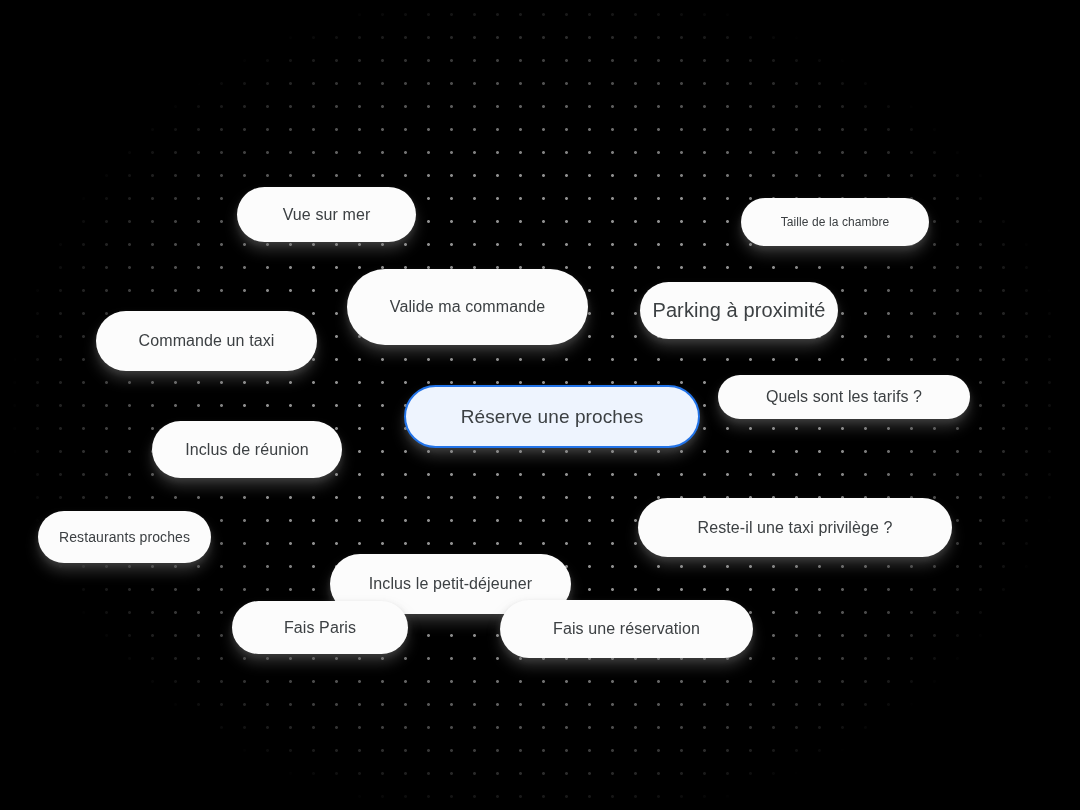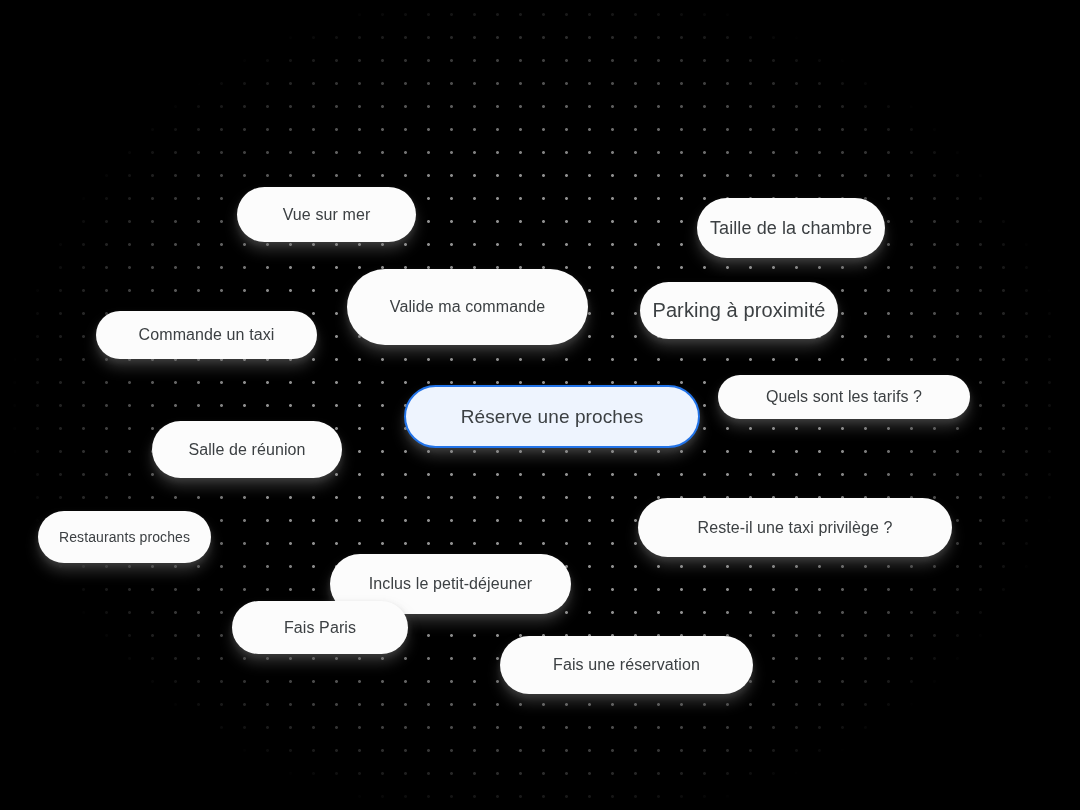--- a/index.html
+++ b/index.html
@@ -52,50 +52,50 @@
 </style>
 </head>
 <body>
 
 <div class="canvas">
   <div class="dots"></div>
   <div id="nodes">
       <div class="pill" style="left: 237px; top: 187px; width: 179px; height: 55px; font-size: 16px;">
     <span class="pill-label">Vue sur mer</span>
   </div>
-      <div class="pill" style="left: 697px; top: 198px; width: 188px; height: 60px; font-size: 18px;">
+      <div class="pill" style="left: 741px; top: 198px; width: 188px; height: 48px; font-size: 12px;">
     <span class="pill-label">Taille de la chambre</span>
   </div>
       <div class="pill" style="left: 347px; top: 269px; width: 241px; height: 76px; font-size: 16px;">
     <span class="pill-label">Valide ma commande</span>
   </div>
       <div class="pill" style="left: 640px; top: 282px; width: 198px; height: 57px; font-size: 20px;">
     <span class="pill-label">Parking à proximité</span>
   </div>
-      <div class="pill" style="left: 96px; top: 311px; width: 221px; height: 48px; font-size: 16px;">
+      <div class="pill" style="left: 96px; top: 311px; width: 221px; height: 60px; font-size: 16px;">
     <span class="pill-label">Commande un taxi</span>
   </div>
       <div class="pill primary" style="left: 404px; top: 385px; width: 296px; height: 63px; font-size: 19px;">
     <span class="pill-label">Réserve une proches</span>
   </div>
       <div class="pill" style="left: 718px; top: 375px; width: 252px; height: 44px; font-size: 16px;">
     <span class="pill-label">Quels sont les tarifs ?</span>
   </div>
       <div class="pill" style="left: 152px; top: 421px; width: 190px; height: 57px; font-size: 16px;">
-    <span class="pill-label">Salle de réunion</span>
+    <span class="pill-label">Inclus de réunion</span>
   </div>
       <div class="pill" style="left: 38px; top: 511px; width: 173px; height: 52px; font-size: 14px;">
     <span class="pill-label">Restaurants proches</span>
   </div>
       <div class="pill" style="left: 330px; top: 506px; width: 241px; height: 60px; font-size: 16px; margin-top: 48px;">
     <span class="pill-label">Inclus le petit-déjeuner</span>
   </div>
       <div class="pill" style="left: 638px; top: 498px; width: 314px; height: 59px; font-size: 16px;">
     <span class="pill-label">Reste-il une taxi privilège ?</span>
   </div>
       <div class="pill" style="left: 232px; top: 601px; width: 176px; height: 53px; font-size: 16px;">
     <span class="pill-label">Fais Paris</span>
   </div>
-      <div class="pill" style="left: 500px; top: 600px; width: 253px; height: 58px; font-size: 16px; margin-top: 36px;">
+      <div class="pill" style="left: 500px; top: 600px; width: 253px; height: 58px; font-size: 16px;">
     <span class="pill-label">Fais une réservation</span>
   </div>
     </div>
 </div>
 
 </body></html>

